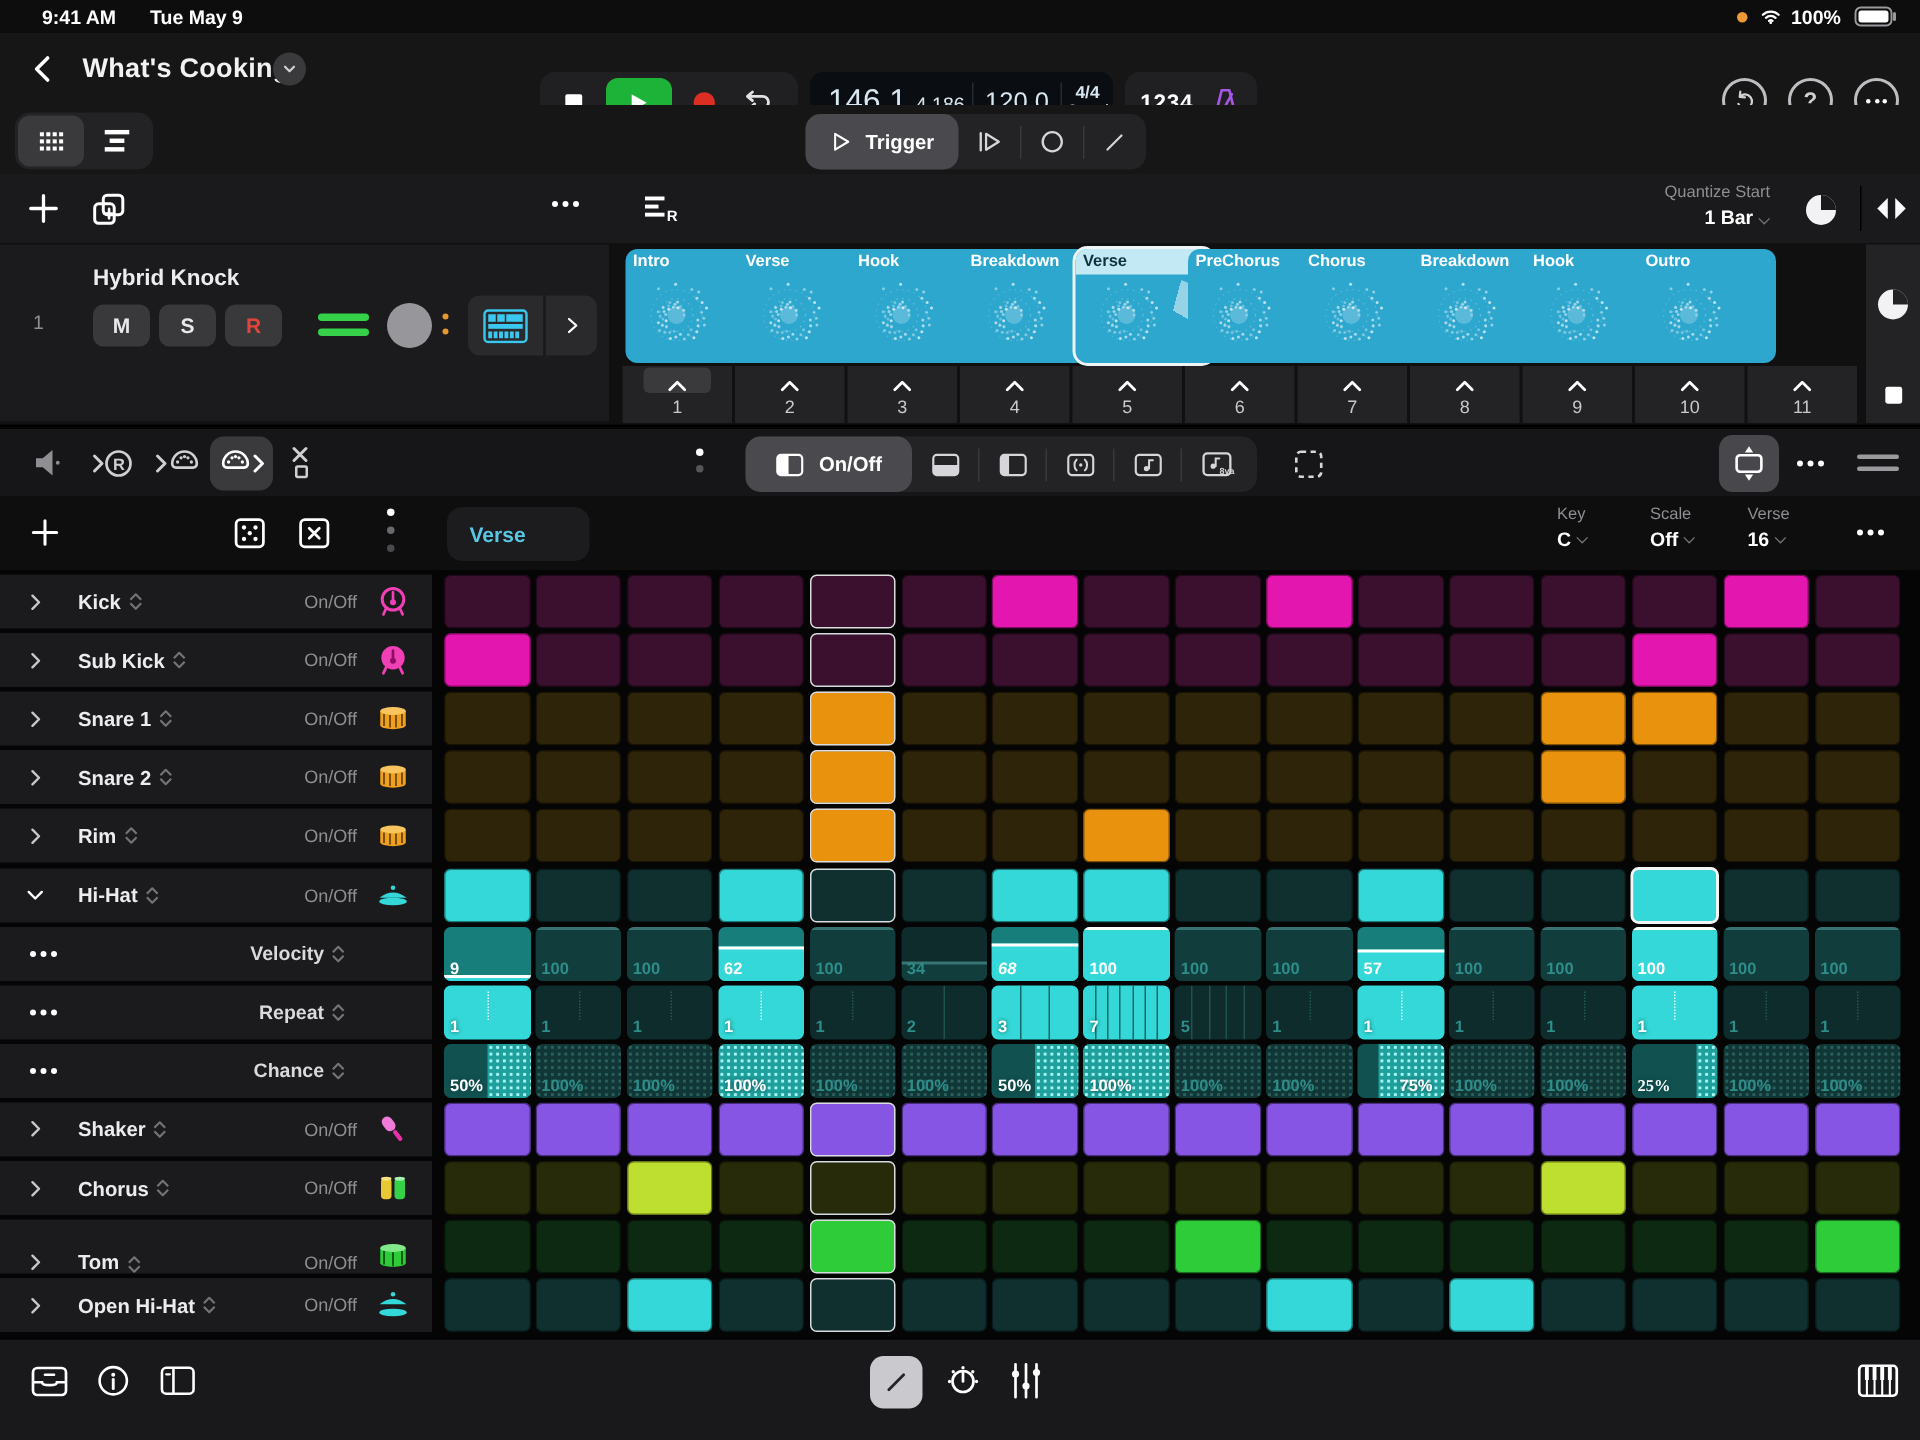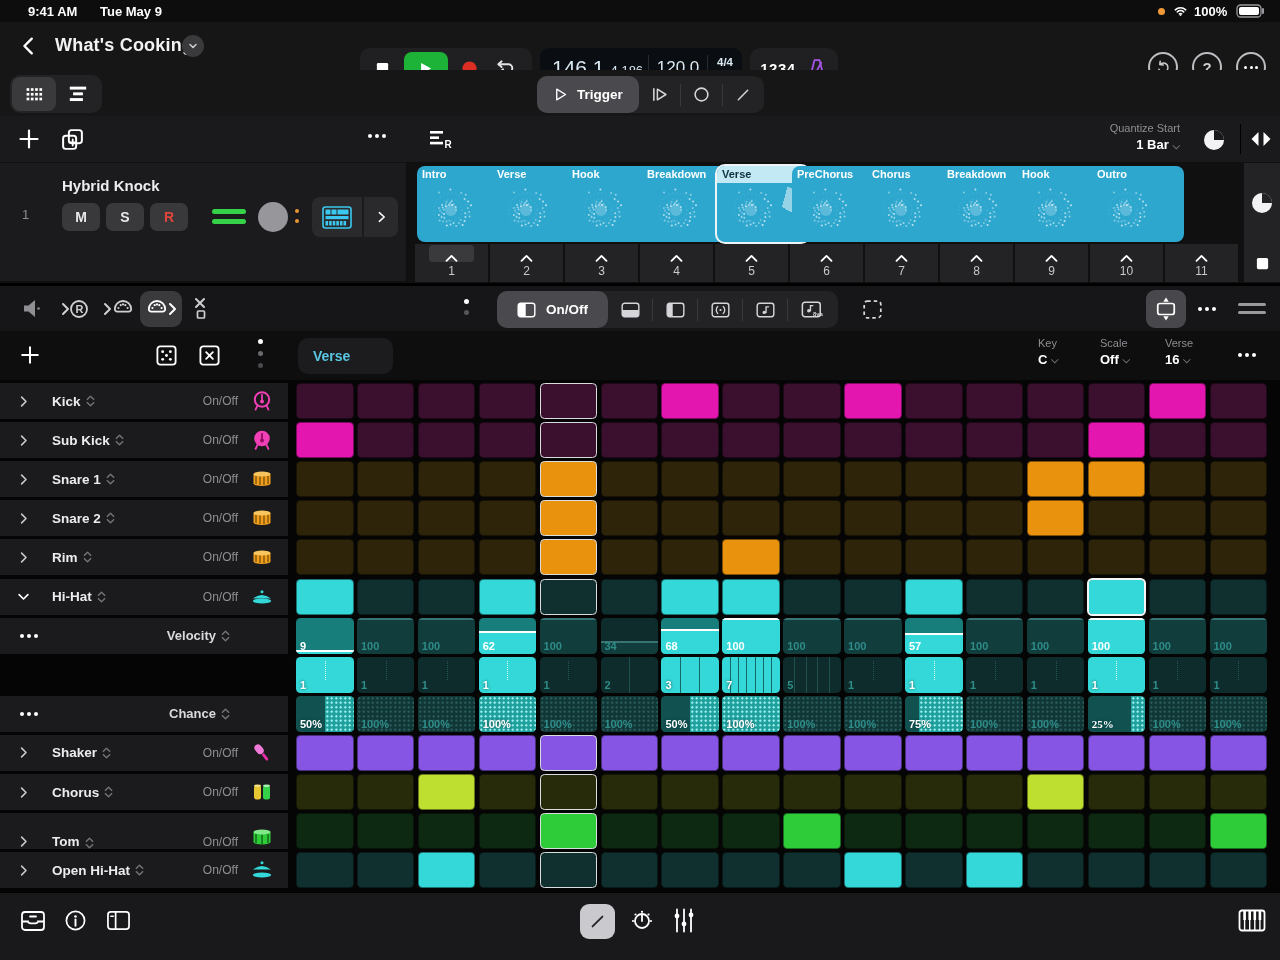--- a/index.html
+++ b/index.html
@@ -1429,21 +1429,21 @@
         <span class="vel-num" style="color: rgb(46, 140, 137);">100</span>
       </div>
       <div class="cell" style="left: 600.5px; top: 237.6px; background: rgb(14, 44, 43);">
         <div style="position: absolute; left: 0px; right: 0px; bottom: 0px; height: 34%; background: rgba(53, 216, 216, 0.1);"></div>
         <div style="position: absolute; left: 0px; right: 0px; bottom: calc(34% - 2px); height: 2px; background: rgba(130, 220, 220, 0.35);"></div>
         <span class="vel-num" style="color: rgb(46, 140, 137);">34</span>
       </div>
       <div class="cell" style="left: 661.4px; top: 237.6px; background: rgb(23, 126, 124);">
         <div style="position: absolute; left: 0px; right: 0px; bottom: 0px; height: 68%; background: rgb(53, 216, 216);"></div>
         <div style="position: absolute; left: 0px; right: 0px; bottom: calc(68% - 2px); height: 2px; background: rgb(255, 255, 255);"></div>
-        <span class="vel-num" style="color: rgb(255, 255, 255);">68</span>
+        <span class="vel-num" style="color: rgb(255, 255, 255); font-style: italic;">68</span>
       </div>
       <div class="cell" style="left: 722.3px; top: 237.6px; background: rgb(23, 126, 124);">
         <div style="position: absolute; left: 0px; right: 0px; bottom: 0px; height: 100%; background: rgb(53, 216, 216);"></div>
         <div style="position: absolute; left: 0px; right: 0px; bottom: calc(100% - 2px); height: 2px; background: rgb(255, 255, 255);"></div>
         <span class="vel-num" style="color: rgb(255, 255, 255);">100</span>
       </div>
       <div class="cell" style="left: 783.2px; top: 237.6px; background: rgb(14, 44, 43);">
         <div style="position: absolute; left: 0px; right: 0px; bottom: 0px; height: 100%; background: rgba(53, 216, 216, 0.1);"></div>
         <div style="position: absolute; left: 0px; right: 0px; bottom: calc(100% - 2px); height: 2px; background: rgba(130, 220, 220, 0.35);"></div>
         <span class="vel-num" style="color: rgb(46, 140, 137);">100</span>
@@ -1475,20 +1475,36 @@
       </div>
       <div class="cell" style="left: 1148.6px; top: 237.6px; background: rgb(14, 44, 43);">
         <div style="position: absolute; left: 0px; right: 0px; bottom: 0px; height: 100%; background: rgba(53, 216, 216, 0.1);"></div>
         <div style="position: absolute; left: 0px; right: 0px; bottom: calc(100% - 2px); height: 2px; background: rgba(130, 220, 220, 0.35);"></div>
         <span class="vel-num" style="color: rgb(46, 140, 137);">100</span>
       </div>
       <div class="cell" style="left: 1209.5px; top: 237.6px; background: rgb(14, 44, 43);">
         <div style="position: absolute; left: 0px; right: 0px; bottom: 0px; height: 100%; background: rgba(53, 216, 216, 0.1);"></div>
         <div style="position: absolute; left: 0px; right: 0px; bottom: calc(100% - 2px); height: 2px; background: rgba(130, 220, 220, 0.35);"></div>
         <span class="vel-num" style="color: rgb(46, 140, 137);">100</span>
+      </div>
+      <div class="lblrow" style="top: 276.7px;">
+        <span class="dots3" style="margin-left: 20px;">
+          <i></i>
+          <i></i>
+          <i></i>
+        </span>
+        <span style="margin-left: auto; color: rgb(218, 218, 221); font-size: 13px; font-weight: bold;">Repeat</span>
+        <span class="stepper" style="margin-right: 58px;">
+          <svg viewBox="0 0 10 6">
+            <polyline points="1,5 5,1 9,5" fill="none" stroke="currentColor" stroke-width="1.6" stroke-linejoin="round"></polyline>
+          </svg>
+          <svg viewBox="0 0 10 6">
+            <polyline points="1,1 5,5 9,1" fill="none" stroke="currentColor" stroke-width="1.6" stroke-linejoin="round"></polyline>
+          </svg>
+        </span>
       </div>
       <div class="cell" style="left: 296px; top: 276.7px; background: rgb(53, 216, 216);">
         <div style="position: absolute; left: 50%; top: 4px; bottom: 13px; width: 0px; border-left: 1.6px dotted rgba(255, 255, 255, 0.85);"></div>
         <span class="vel-num" style="color: rgb(255, 255, 255); text-shadow: rgba(0, 60, 60, 0.8) 0px 0px 3px;">1</span>
       </div>
       <div class="cell" style="left: 356.9px; top: 276.7px; background: rgb(14, 44, 43);">
         <div style="position: absolute; left: 50%; top: 4px; bottom: 13px; width: 0px; border-left: 1.6px dotted rgba(90, 190, 190, 0.3);"></div>
         <span class="vel-num" style="color: rgb(46, 140, 137); text-shadow: none;">1</span>
       </div>
       <div class="cell" style="left: 417.8px; top: 276.7px; background: rgb(14, 44, 43);">
@@ -1619,21 +1635,21 @@
       <div class="cell" style="left: 783.2px; top: 315.8px; background: rgb(14, 44, 43);">
         <div style="position: absolute; top: 0px; bottom: 0px; right: 0px; width: 100%; background: radial-gradient(rgba(120, 220, 220, 0.25) 1px, transparent 1.3px) 0% 0% / 4.5px 4.5px rgba(53, 216, 216, 0.06);"></div>
         <span class="vel-num" style="color: rgb(46, 140, 137); text-shadow: none;">100%</span>
       </div>
       <div class="cell" style="left: 844.1px; top: 315.8px; background: rgb(14, 44, 43);">
         <div style="position: absolute; top: 0px; bottom: 0px; right: 0px; width: 100%; background: radial-gradient(rgba(120, 220, 220, 0.25) 1px, transparent 1.3px) 0% 0% / 4.5px 4.5px rgba(53, 216, 216, 0.06);"></div>
         <span class="vel-num" style="color: rgb(46, 140, 137); text-shadow: none;">100%</span>
       </div>
       <div class="cell" style="left: 905px; top: 315.8px; background: rgb(17, 81, 80);">
         <div style="position: absolute; top: 0px; bottom: 0px; right: 0px; width: 75%; background: radial-gradient(rgba(170, 250, 248, 0.95) 1px, transparent 1.3px) 0% 0% / 4.5px 4.5px rgb(31, 160, 157);"></div>
-        <span class="vel-num" style="color: rgb(255, 255, 255); text-shadow: rgba(0, 60, 60, 0.8) 0px 0px 3px;">75%</span>
+        <span class="vel-num" style="color: rgb(255, 255, 255); text-shadow: rgba(0, 60, 60, 0.8) 0px 0px 3px; margin-left: 24px;">75%</span>
       </div>
       <div class="cell" style="left: 965.9px; top: 315.8px; background: rgb(14, 44, 43);">
         <div style="position: absolute; top: 0px; bottom: 0px; right: 0px; width: 100%; background: radial-gradient(rgba(120, 220, 220, 0.25) 1px, transparent 1.3px) 0% 0% / 4.5px 4.5px rgba(53, 216, 216, 0.06);"></div>
         <span class="vel-num" style="color: rgb(46, 140, 137); text-shadow: none;">100%</span>
       </div>
       <div class="cell" style="left: 1026.8px; top: 315.8px; background: rgb(14, 44, 43);">
         <div style="position: absolute; top: 0px; bottom: 0px; right: 0px; width: 100%; background: radial-gradient(rgba(120, 220, 220, 0.25) 1px, transparent 1.3px) 0% 0% / 4.5px 4.5px rgba(53, 216, 216, 0.06);"></div>
         <span class="vel-num" style="color: rgb(46, 140, 137); text-shadow: none;">100%</span>
       </div>
       <div class="cell" style="left: 1087.7px; top: 315.8px; background: rgb(17, 81, 80);">

